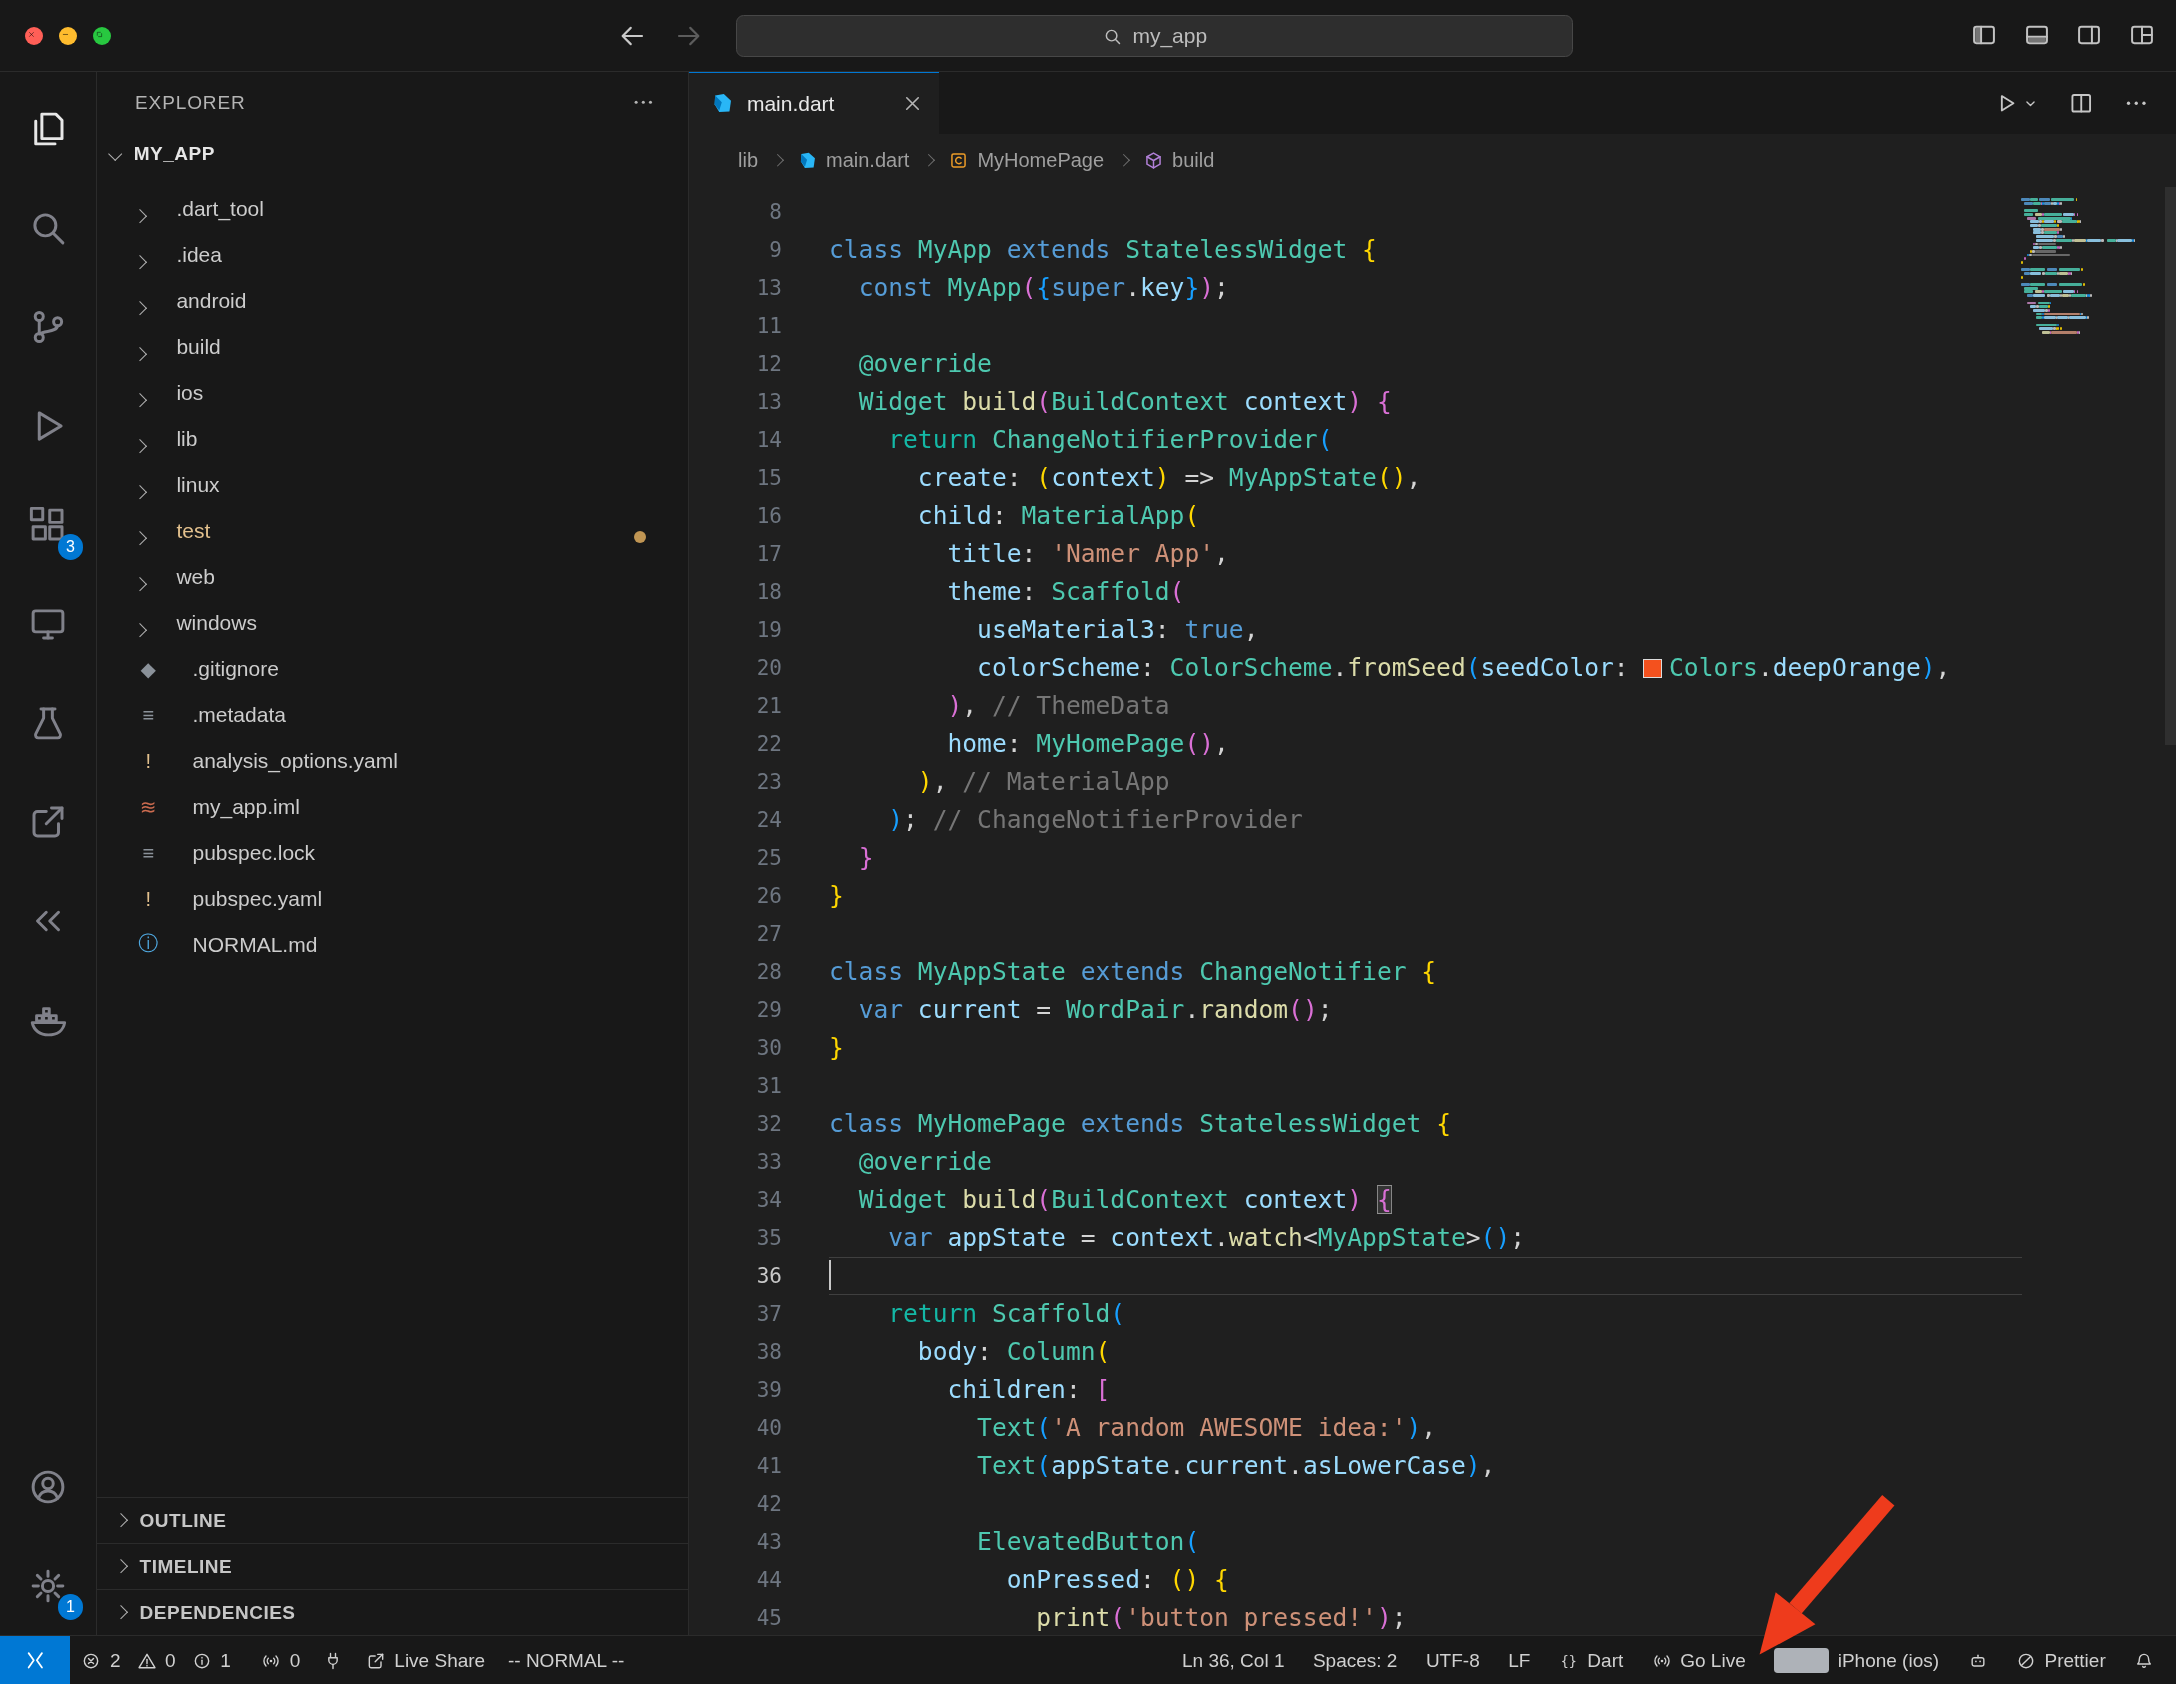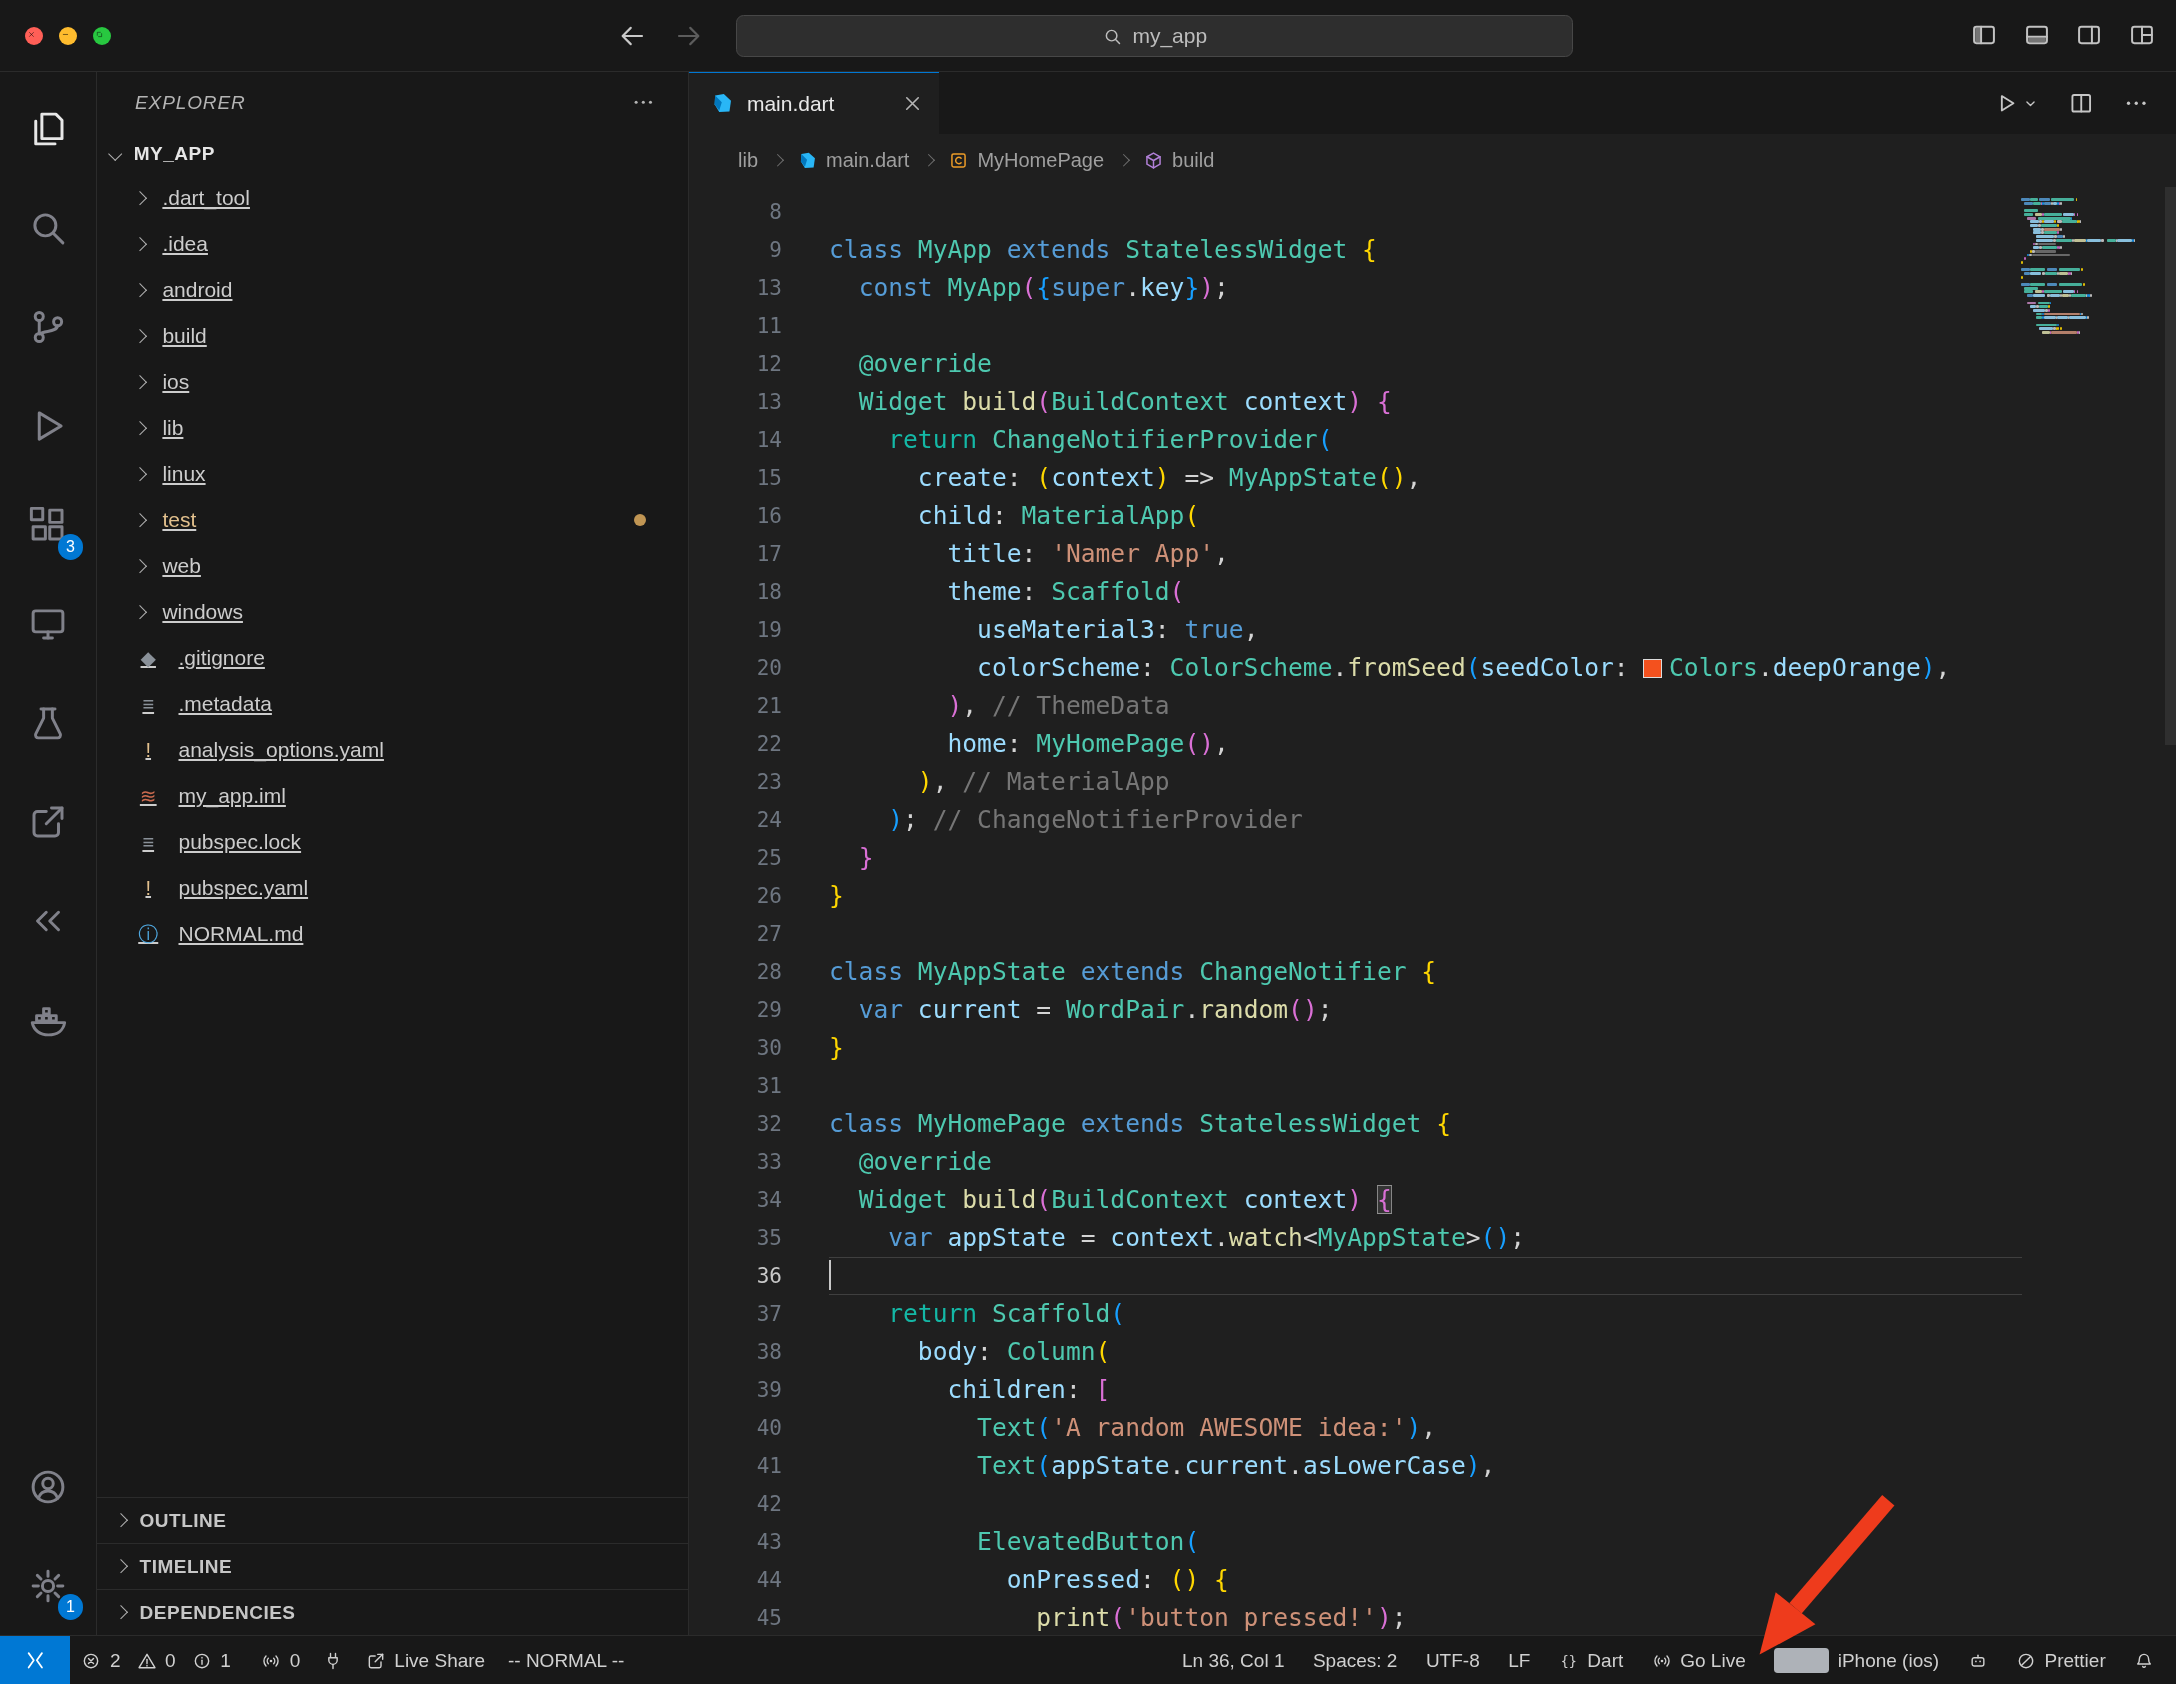--- a/index.html
+++ b/index.html
@@ -24,25 +24,25 @@
   
   .activitybar { width:97px; background:#181818; border-right:0.9px solid #2b2b2b; display:flex; flex-direction:column; align-items:center; padding-top:7.6px; }
   .ab-group { display:flex; flex-direction:column; }
   .ab-bottomgrp { margin-top:auto; display:flex; flex-direction:column; }
   .ab-item { position:relative; width:97px; height:99px; display:flex; align-items:center; justify-content:center; color:#80818a; cursor:pointer; }
   .ab-item.active { color:#e7e7e7; }
   .badge { position:absolute; right:13.2px; bottom:15px; min-width:25.6px; height:25.6px; border-radius:13.2px; color:#ffffff; font-size:16px; display:flex; align-items:center; justify-content:center; padding:0 4.7px; }
 
   
   .sidebar { width:592px; background:#181818; border-right:0.9px solid #2b2b2b; display:flex; flex-direction:column; overflow:hidden; }
-  .sb-header { height:61px; flex:none;  display:flex; align-items:center; padding:0 32px 0 38px; color:#b4b4b4; font-size:19px; letter-spacing:0.9px;font-style:italic; }
+  .sb-header { height:61px; flex:none;  display:flex; align-items:center; padding:0 32px 0 38px; color:#b4b4b4; font-size:19px; letter-spacing:0.9px; }
   .sb-header .sp { flex:1; }
   .sb-root { height:42px; flex:none; display:flex; align-items:center; gap:13.2px; padding-left:13.2px; color:#e6e6e6; font-weight:bold; font-size:19px; letter-spacing:0.5px; }
   .tree { flex:none; }
-  .trow { height:46px; display:flex; align-items:center; gap:17px; padding-left:38px; font-size:21px; color:#cccccc; cursor:pointer;text-decoration:underline; }
+  .trow { height:46px; display:flex; align-items:flex-end; gap:31px; padding-left:38px; font-size:21px; color:#cccccc; cursor:pointer; }
   .tlabel { white-space:nowrap; }
   .chev { display:inline-block; width:10.4px; height:10.4px; border-right:1.9px solid #b0b0b0; border-bottom:1.9px solid #b0b0b0; transform:rotate(-45deg); flex:none; }
   .chev.down { transform:rotate(45deg); }
   .fglyph { width:26.5px; text-align:center; font-size:20px; flex:none; }
   .dot { width:12.3px; height:12.3px; border-radius:50%; margin-left:auto; margin-right:42px; flex:none; }
   .sb-spacer { flex:1; }
   .section { height:46px; flex:none; border-top:0.9px solid #2b2b2b; display:flex; align-items:center; gap:13.2px; padding-left:19px; font-size:19px; font-weight:bold; color:#c6c6c6; letter-spacing:0.5px; cursor:pointer; }
 
   
   .editor { flex:1; display:flex; flex-direction:column; min-width:0; }

